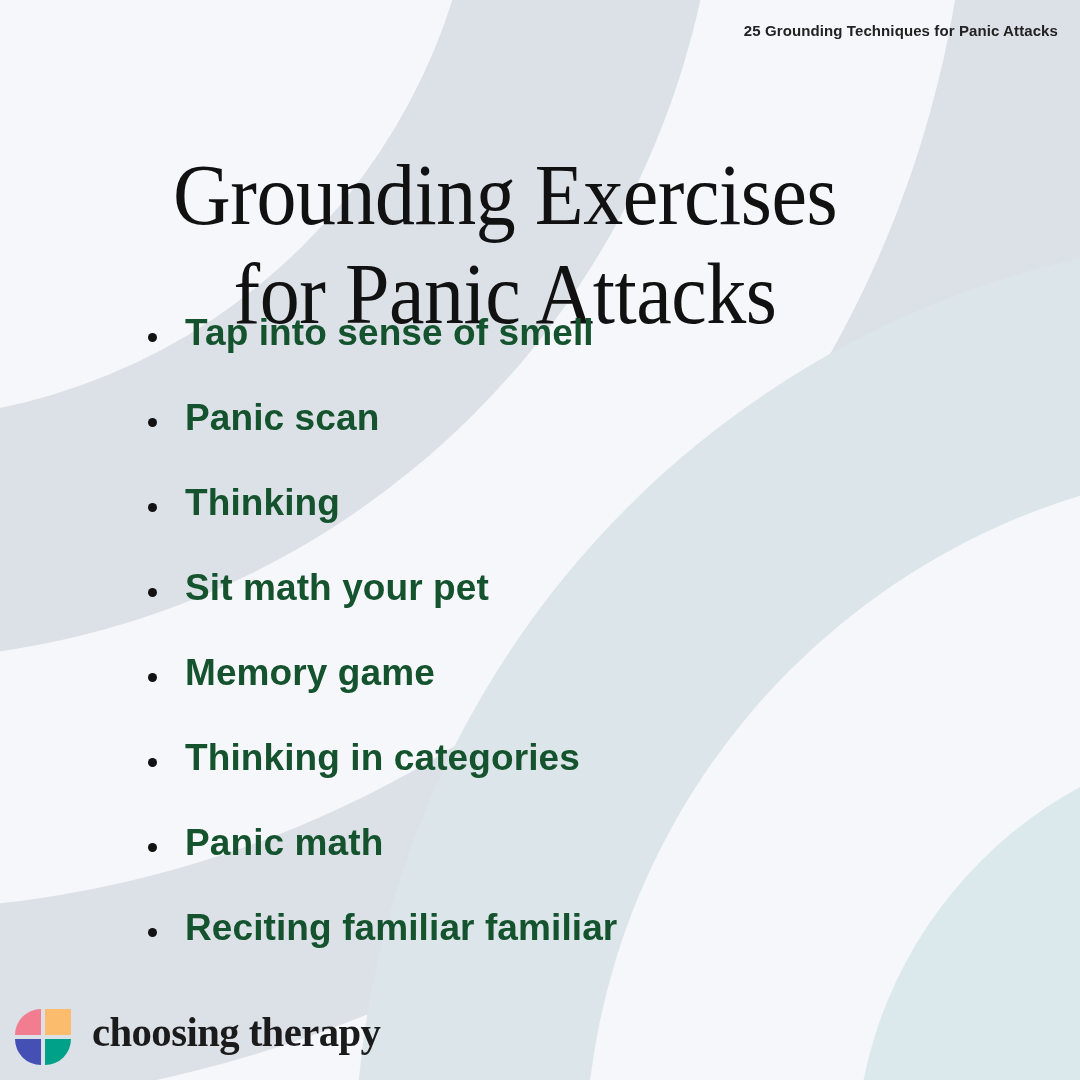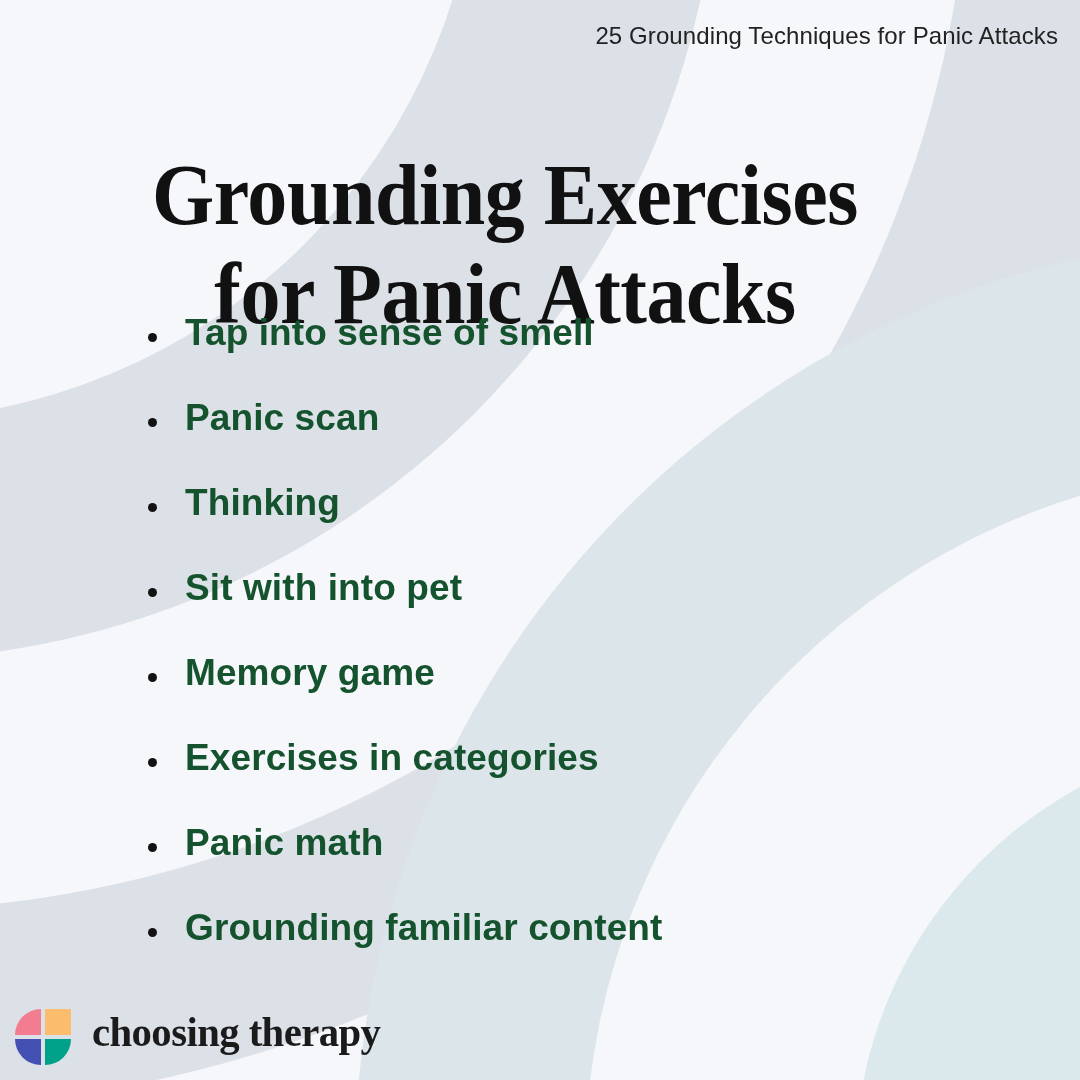--- a/index.html
+++ b/index.html
@@ -27,36 +27,36 @@
     display: block;
     pointer-events: none;
   }
 
   
   .eyebrow {
     position: absolute;
     top: 22px;
     right: 22px;
     font-family: "Liberation Sans", sans-serif;
-    font-size: 24px;
-    font-weight: 400;
+    font-size: 15px;
+    font-weight: 700;
     letter-spacing: 0.1px;
     color: #222222;
     white-space: nowrap;
   }
 
   
   .title-block {
     position: absolute;
     top: 88px;
     left: 0;
     width: 1010px;
     text-align: center;
     font-family: "Liberation Serif", "DejaVu Serif", serif;
-    font-weight: 700;
+    font-weight: 400;
     font-size: 86px;
     line-height: 1.16;
     letter-spacing: -0.5px;
     color: #111111;
   }
   .title-line {
     display: block;
     transform: scaleX(0.93);
     transform-origin: center;
   }
@@ -165,37 +165,37 @@
     <li class="bullet-item">
       <span class="bullet-dot"></span>
       <span class="bullet-text">Panic scan</span>
     </li>
     <li class="bullet-item">
       <span class="bullet-dot"></span>
       <span class="bullet-text">Thinking</span>
     </li>
     <li class="bullet-item">
       <span class="bullet-dot"></span>
-      <span class="bullet-text">Sit with into pet</span>
+      <span class="bullet-text">Sit math your pet</span>
     </li>
     <li class="bullet-item">
       <span class="bullet-dot"></span>
       <span class="bullet-text">Memory game</span>
     </li>
     <li class="bullet-item">
       <span class="bullet-dot"></span>
-      <span class="bullet-text">Exercises in categories</span>
+      <span class="bullet-text">Thinking in categories</span>
     </li>
     <li class="bullet-item">
       <span class="bullet-dot"></span>
       <span class="bullet-text">Panic math</span>
     </li>
     <li class="bullet-item">
       <span class="bullet-dot"></span>
-      <span class="bullet-text">Grounding familiar content</span>
+      <span class="bullet-text">Reciting familiar familiar</span>
     </li>
   </ul>
 
   <div class="logo-row">
     <svg class="logo-mark" viewBox="0 0 58 58" aria-hidden="true">
 
       <path d="M27 1 L27 27 L1 27 A26 26 0 0 1 27 1 Z" fill="#F27D91"></path>
 
       <path d="M31 1 L57 1 L57 27 L31 27 A0 0 0 0 0 31 27 Z M31 1 L57 1 L57 27 A26 26 0 0 1 31 1 Z" fill="#FBBC6E"></path>
 

